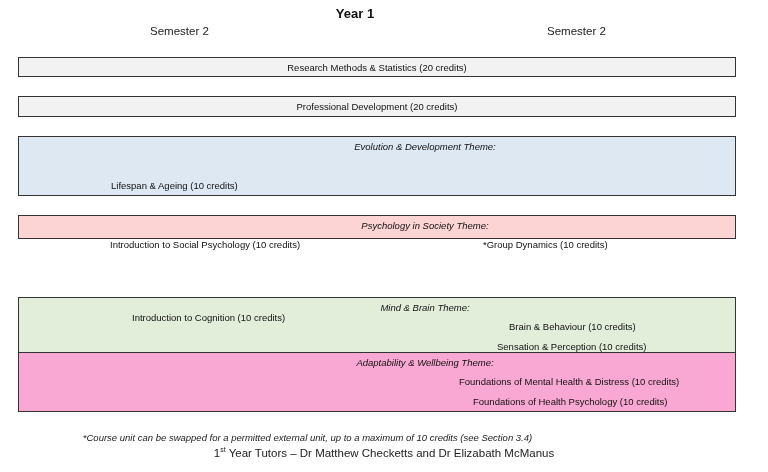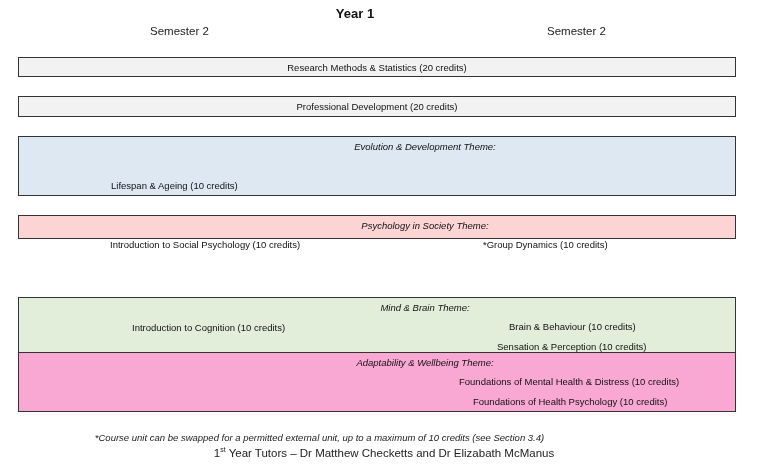--- a/index.html
+++ b/index.html
@@ -4,21 +4,21 @@
 <style>
   html,body{margin:0;padding:0;background:#fff;}
   body{width:768px;height:472px;position:relative;overflow:hidden;font-family:"Liberation Sans",sans-serif;color:#111;}
   .abs{position:absolute;}
   .title{left:15px;width:680px;top:6px;text-align:center;font-weight:bold;font-size:13px;}
   .sem{top:25px;font-size:11.5px;color:#222;}
   .box{position:absolute;left:18px;width:718px;border:1px solid #333;box-sizing:border-box;font-size:9.5px;}
   .box .row{position:absolute;white-space:nowrap;}
   .c{left:0;width:100%;text-align:center;}
   .it{font-style:italic;padding-left:48px;}
-  .footnote{left:12px;width:615px;top:432px;text-align:center;font-size:9.5px;font-style:italic;color:#222;}
+  .footnote{left:0;width:615px;top:432px;text-align:center;font-size:9.5px;font-style:italic;color:#222;}
   .tutors{left:0;width:768px;top:446px;text-align:center;font-size:11.5px;color:#222;}
   .tutors sup{font-size:7px;}
 </style>
 </head>
 <body>
 
 <div class="abs title">Year 1</div>
 <div class="abs sem" style="left:150px;">Semester 2</div>
 <div class="abs sem" style="left:547px;">Semester 2</div>
 
@@ -36,21 +36,21 @@
 </div>
 
 <div class="box" style="top:215px;height:24px;background:#fdd4d4;">
   <div class="row c it" style="top:4px;">Psychology in Society Theme:</div>
   <div class="row" style="top:23px;left:58px;padding-left:33px;">Introduction to Social Psychology (10 credits)</div>
   <div class="row" style="top:23px;left:464px;">*Group Dynamics (10 credits)</div>
 </div>
 
 <div class="box" style="top:274px;height:60px;background:#e2eed9;margin-top:23px;">
   <div class="row c it" style="top:4px;">Mind &amp; Brain Theme:</div>
-  <div class="row" style="top:24px;left:79px;padding-left:34px;">Introduction to Cognition (10 credits)</div>
+  <div class="row" style="top:14px;left:79px;padding-left:34px;">Introduction to Cognition (10 credits)</div>
   <div class="row" style="top:23px;left:490px;">Brain &amp; Behaviour (10 credits)</div>
   <div class="row" style="top:43px;left:478px;">Sensation &amp; Perception (10 credits)</div>
 </div>
 
 <div class="box" style="top:352px;height:60px;background:#f9a8d4;">
   <div class="row c it" style="top:4px;">Adaptability &amp; Wellbeing Theme:</div>
   <div class="row" style="top:23px;left:440px;">Foundations of Mental Health &amp; Distress (10 credits)</div>
   <div class="row" style="top:43px;left:454px;">Foundations of Health Psychology (10 credits)</div>
 </div>
 

